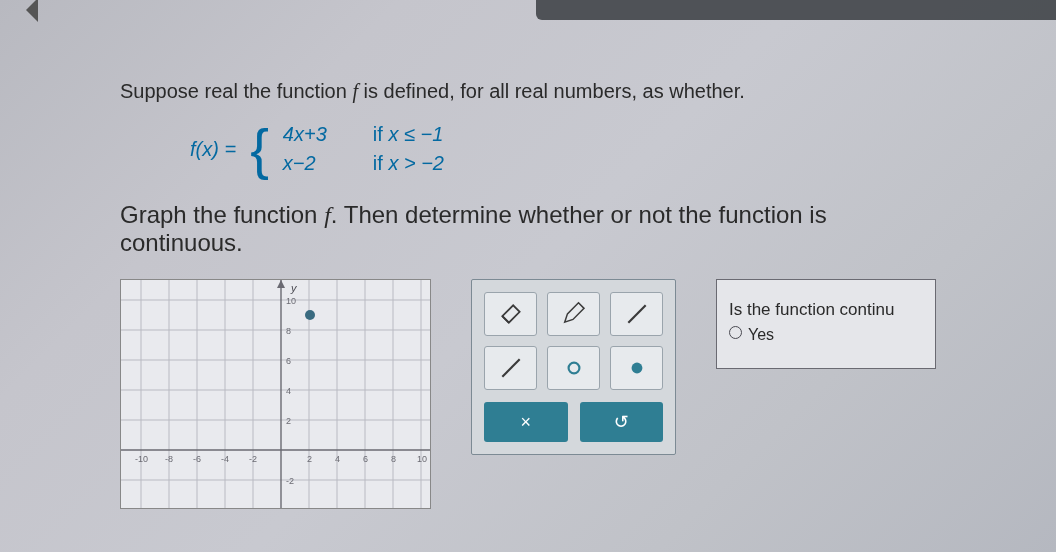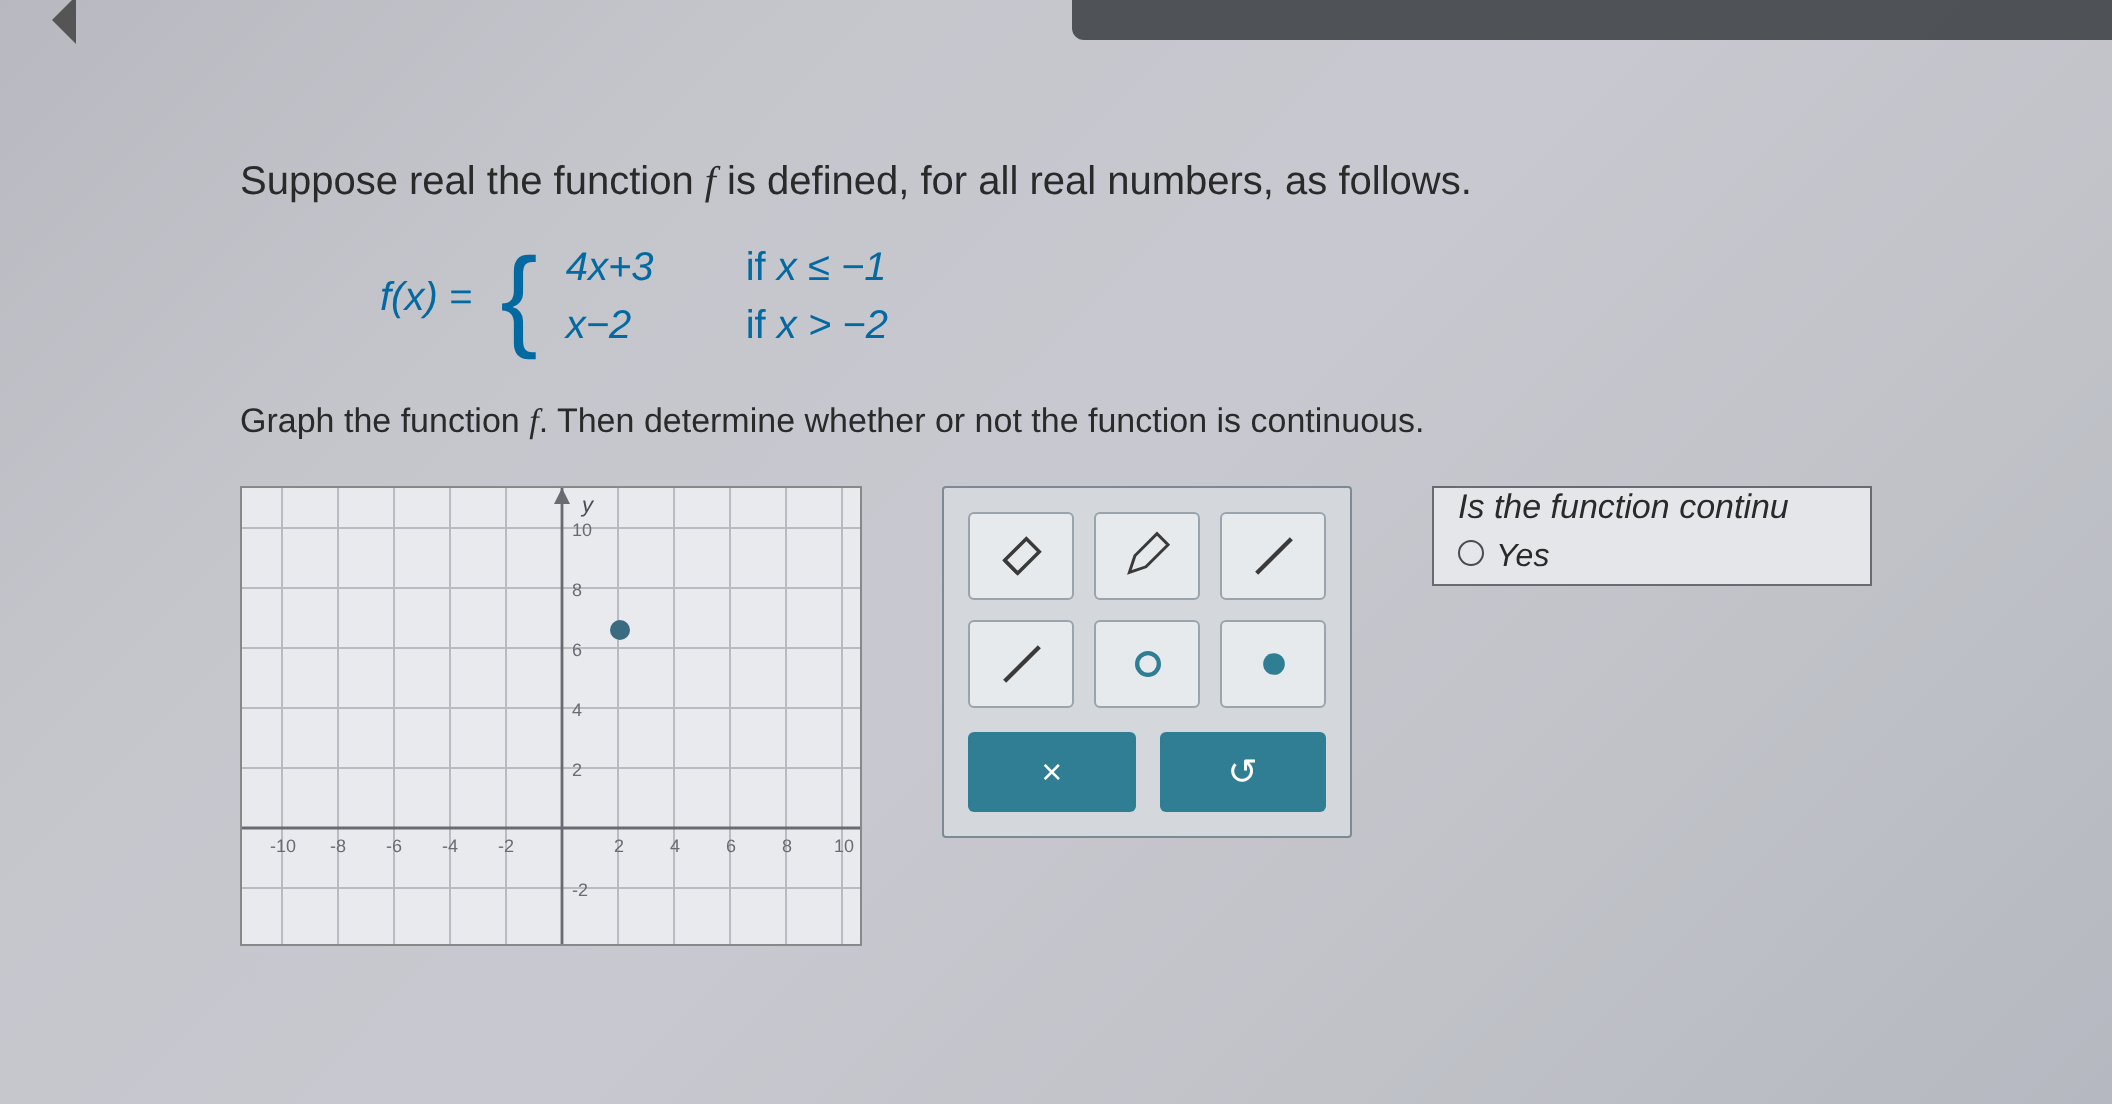--- a/index.html
+++ b/index.html
@@ -25,21 +25,21 @@
 }
 .piecewise .f { font-style:italic; }
 .brace {
   font-size:56px; font-weight:300; line-height:56px; padding:0 6px;
 }
 .cases { display:flex; flex-direction:column; gap:6px; }
 .case-row { display:flex; gap:18px; align-items:baseline; }
 .case-expr { min-width:72px; font-style:italic; }
 .case-cond { font-style:normal; }
 .case-cond .x { font-style:italic; }
-.instruction { font-size:17px; color:#2a2a2a; margin-bottom:22px; }
+.instruction { font-size:24px; color:#2a2a2a; margin-bottom:22px; }
 .instruction .fnf { font-style:italic; font-family:Georgia, serif; }
 .lower { display:flex; gap:40px; align-items:flex-start; }
 
 .graph-panel {
   width:320px; height:230px; border:1px solid #888;
   background:#e9eaee; position:relative; overflow:hidden;
 }
 .grid line { stroke:#b9bac2; stroke-width:1; }
 .axis line { stroke:#6a6a72; stroke-width:1.4; }
 .tick text { font-size:9px; fill:#6b6b73; font-family:sans-serif; }
@@ -61,23 +61,22 @@
 }
 .tool-cell svg { width:26px; height:26px; }
 .action-row { display:flex; gap:12px; }
 .action-btn {
   flex:1; height:40px; background:#2f7e93; border-radius:3px;
   display:flex; align-items:center; justify-content:center;
   color:#fff; font-size:18px; cursor:pointer;
 }
 
 .question-box {
-  border:1px solid #6a6a72; background:#e5e6ea; padding:0 12px;
+  border:1px solid #6a6a72; background:#e5e6ea; padding:20px 12px;
   min-width:220px;
-  font-style:italic;
 }
 .question-box .q-title { font-size:17px; color:#2a2a2a; margin-bottom:6px; }
 .radio-row { display:flex; align-items:flex-start; gap:6px; font-size:16px; color:#2a2a2a; margin-bottom:4px; cursor:pointer; }
 .radio-circle {
   width:13px; height:13px; border:1.4px solid #4a4a52; border-radius:50%;
   display:inline-block;
 }
 .cursor-dot {
   position:absolute; top:310px; left:305px; width:10px; height:10px;
   background:#3a6b80; border-radius:50%;
@@ -89,21 +88,21 @@
 </style>
 </head>
 <body>
 
 <div class="top-bar"></div>
 <div class="page-corner"></div>
 
 <div class="content">
 
   <p class="problem-text">
-    <span>Suppose real the function </span><span class="fnf">f</span><span> is defined, for all real numbers, as follows.</span>
+    <span>Suppose real the function </span><span class="fnf">f</span><span> is defined, for all real numbers, as whether.</span>
   </p>
 
   <div class="piecewise">
     <span class="f">f(x) =</span>
     <span class="brace">{</span>
     <div class="cases">
       <div class="case-row">
         <span class="case-expr">4x+3</span>
         <span class="case-cond">
           <span>if </span><span class="x">x ≤ −1</span>

